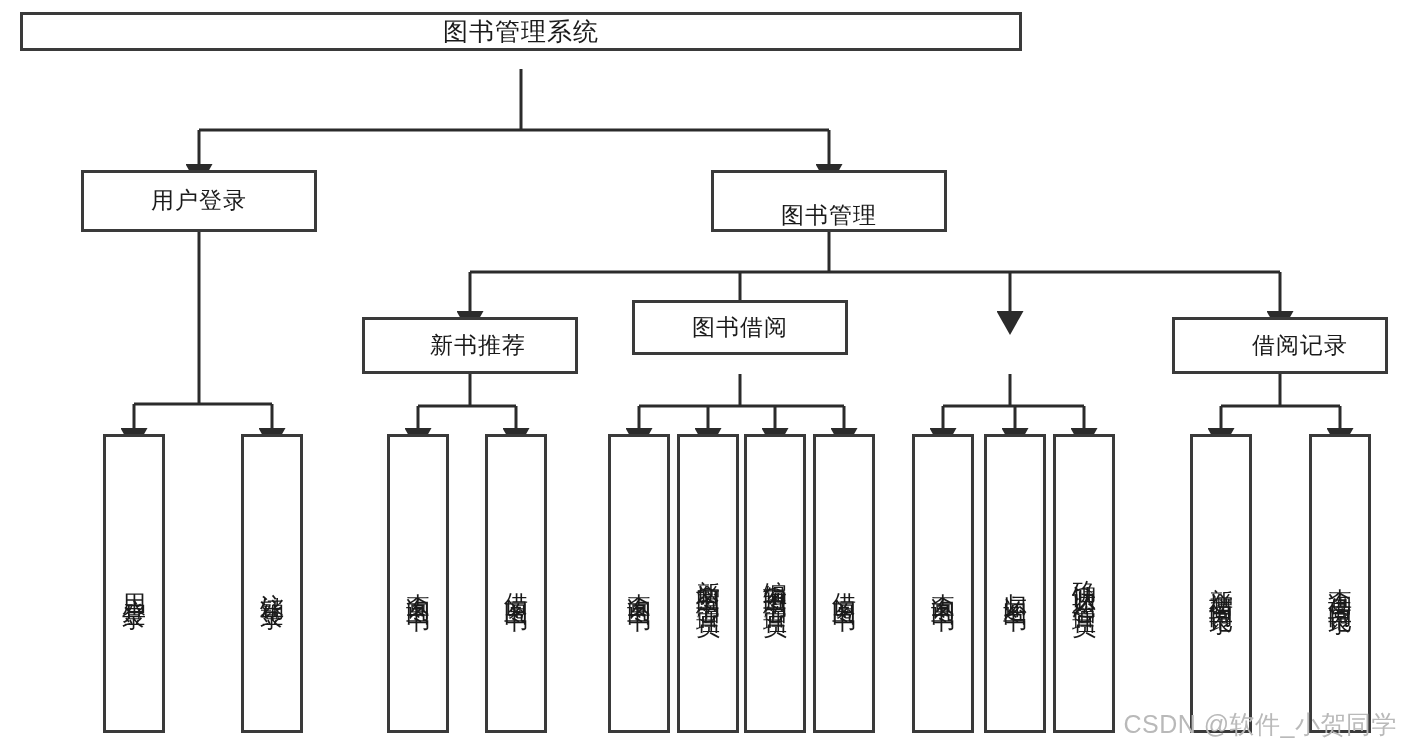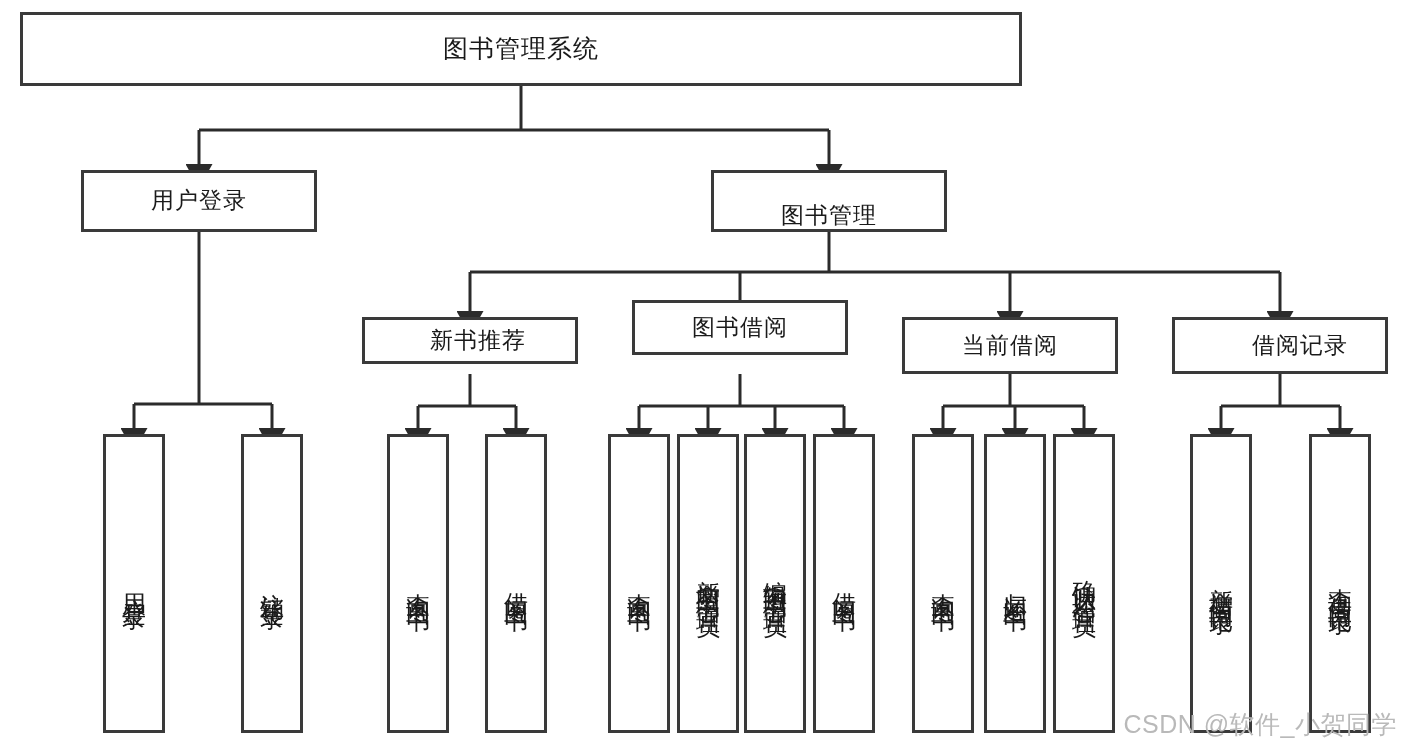--- a/index.html
+++ b/index.html
@@ -109,39 +109,36 @@
         <path d="M943,406 L943,431" marker-end="url(#arrow)"></path>
         <path d="M1015,406 L1015,431" marker-end="url(#arrow)"></path>
         <path d="M1084,406 L1084,431" marker-end="url(#arrow)"></path>
         <path d="M1280,374 L1280,406"></path>
         <path d="M1221,406 L1340,406"></path>
         <path d="M1221,406 L1221,431" marker-end="url(#arrow)"></path>
         <path d="M1340,406 L1340,431" marker-end="url(#arrow)"></path>
       </g>
   </svg>
 
-  <div class="node root" style="left: 20px; top: 12px; width: 1002px; height: 74px;">
+  <div class="node root" style="left: 20px; top: 12px; width: 1002px; height: 39px;">
     <span class="node-label">图书管理系统</span>
   </div>
 
   <div class="node level2" style="left: 81px; top: 170px; width: 236px; height: 62px;">
     <span class="node-label">用户登录</span>
   </div>
   <div class="node level2" style="left: 711px; top: 170px; width: 236px; height: 62px; align-items: flex-end;">
     <span class="node-label">图书管理</span>
   </div>
 
-  <div class="node level3" style="left: 362px; top: 317px; width: 216px; height: 47px; padding-left: 16px;">
+  <div class="node level3" style="left: 362px; top: 317px; width: 216px; height: 57px; padding-left: 16px;">
     <span class="node-label">新书推荐</span>
   </div>
   <div class="node level3" style="left: 632px; top: 300px; width: 216px; height: 55px; align-items: center;">
     <span class="node-label">图书借阅</span>
-  </div>
-  <div class="node level3" style="left: 902px; top: 317px; width: 216px; height: 57px;">
-    <span class="node-label">当前借阅</span>
   </div>
   <div class="node level3" style="left: 1172px; top: 317px; width: 216px; height: 57px; padding-left: 40px;">
     <span class="node-label">借阅记录</span>
   </div>
 
   <div class="node leaf" style="left: 103px; top: 434px; width: 62px; height: 299px;">
     <span class="node-label">用户登录</span>
   </div>
   <div class="node leaf" style="left: 241px; top: 434px; width: 62px; height: 299px;">
     <span class="node-label">注销登录</span>

